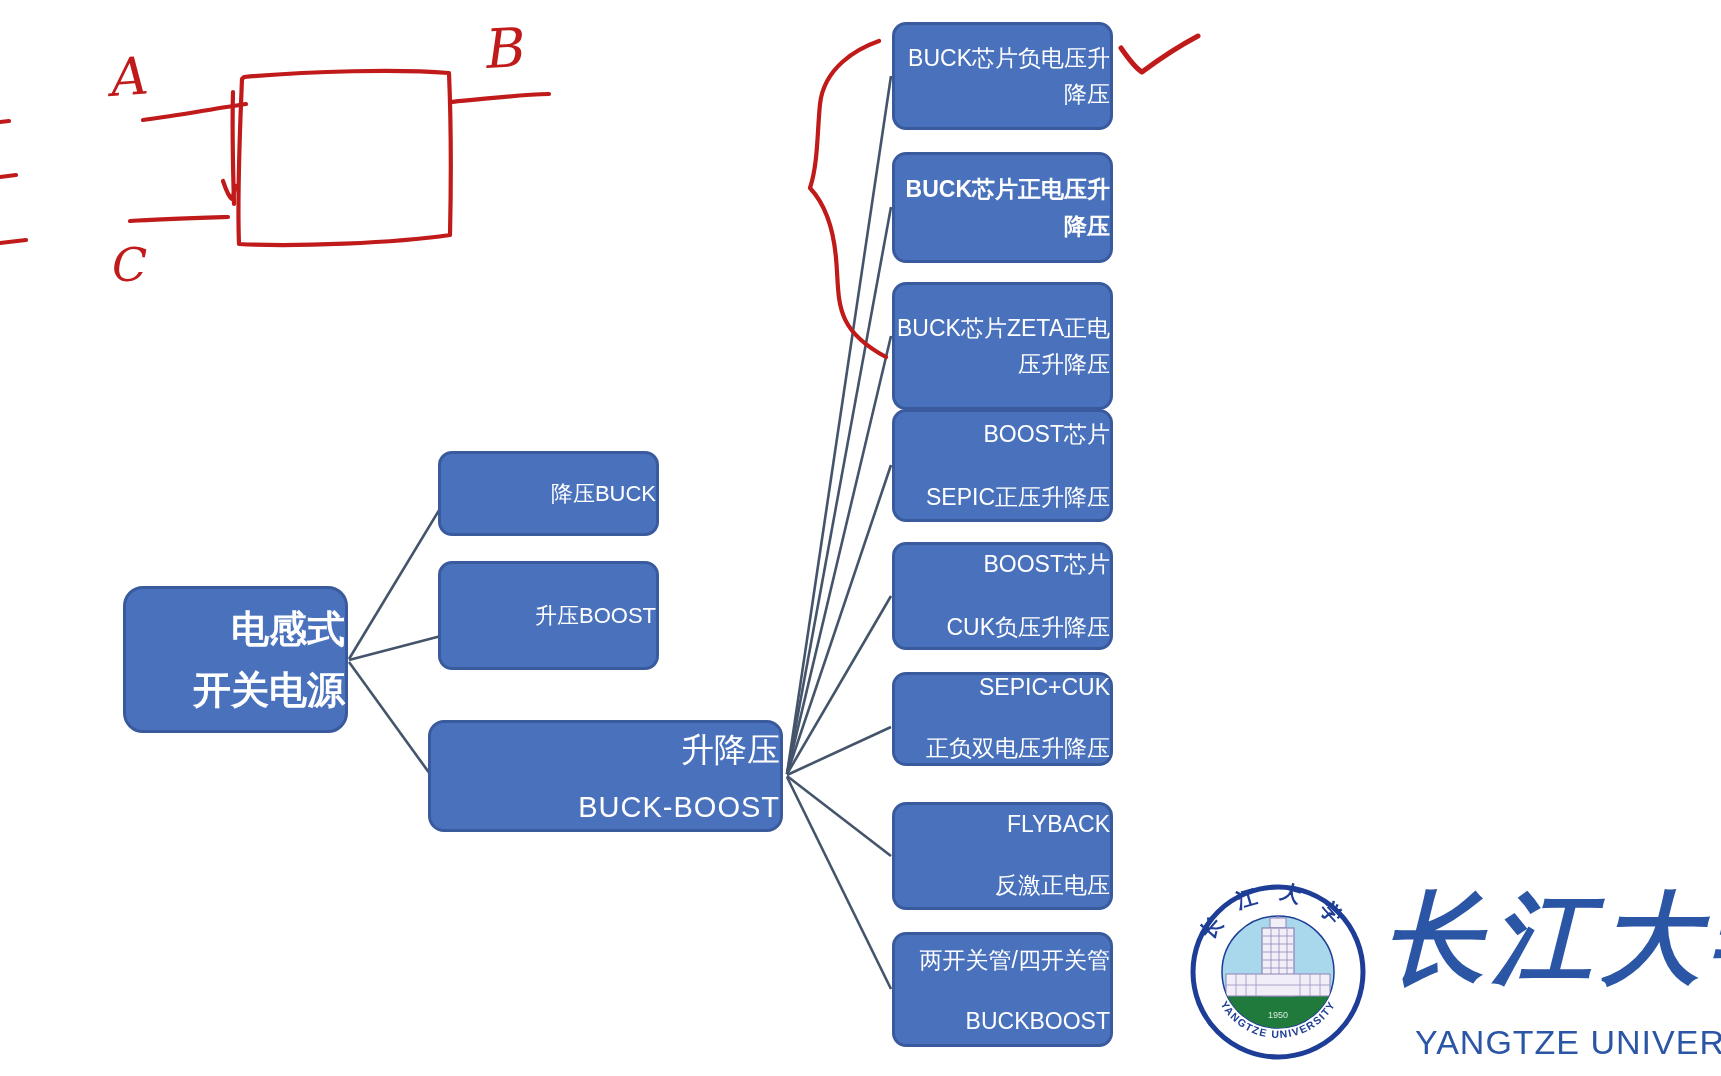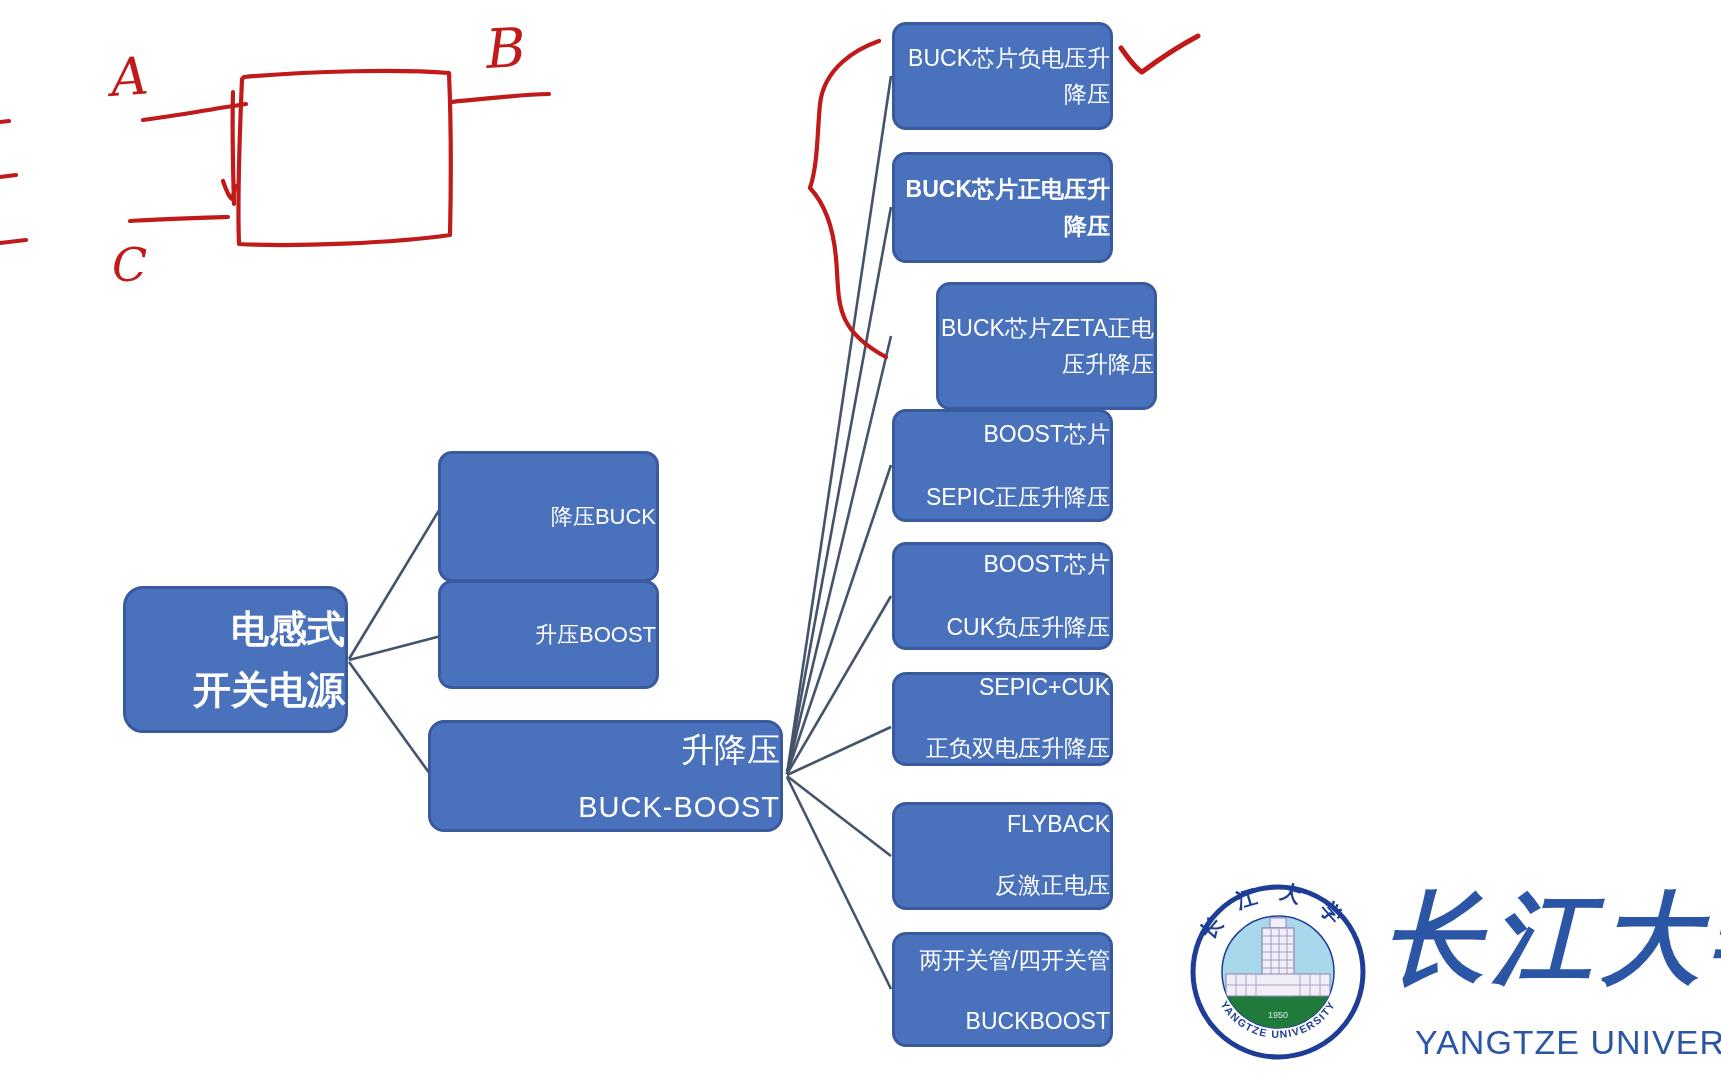--- a/index.html
+++ b/index.html
@@ -54,44 +54,44 @@
       <line x1="787" y1="776" x2="891" y2="856"></line>
       <line x1="787" y1="777" x2="891" y2="989"></line>
     </g>
   </svg>
 
   <div class="node root" style="left:123px;top:586px;width:225px;height:147px;">
     <span>电感式</span>
     <span>开关电源</span>
   </div>
 
-  <div class="node mid" style="left:438px;top:451px;width:221px;height:131px;">
+  <div class="node mid" style="left:438px;top:451px;width:221px;height:85px;">
     <span>降压BUCK</span>
   </div>
 
-  <div class="node mid" style="left:438px;top:580px;width:221px;height:109px;border-radius:14px;">
+  <div class="node mid" style="left:438px;top:561px;width:221px;height:109px;border-radius:14px;">
     <span>升压BOOST</span>
   </div>
 
   <div class="node bb" style="left:428px;top:720px;width:355px;height:112px;">
     <span class="l1">升降压</span>
     <span class="l2">BUCK-BOOST</span>
   </div>
 
   <div class="node leaf tight" style="left:892px;top:22px;width:221px;height:108px;">
     <span>BUCK芯片负电压升</span>
     <span>降压</span>
   </div>
 
   <div class="node leaf tight" style="left:892px;top:152px;width:221px;height:111px;font-weight:bold;">
     <span>BUCK芯片正电压升</span>
     <span>降压</span>
   </div>
 
-  <div class="node leaf tight" style="left:892px;top:282px;width:221px;height:128px;margin-left:44px;">
+  <div class="node leaf tight" style="left:892px;top:282px;width:221px;height:128px;">
     <span>BUCK芯片ZETA正电</span>
     <span>压升降压</span>
   </div>
 
   <div class="node leaf spread" style="left:892px;top:409px;width:221px;height:113px;">
     <span>BOOST芯片</span>
     <span>SEPIC正压升降压</span>
   </div>
 
   <div class="node leaf spread" style="left:892px;top:542px;width:221px;height:108px;">

